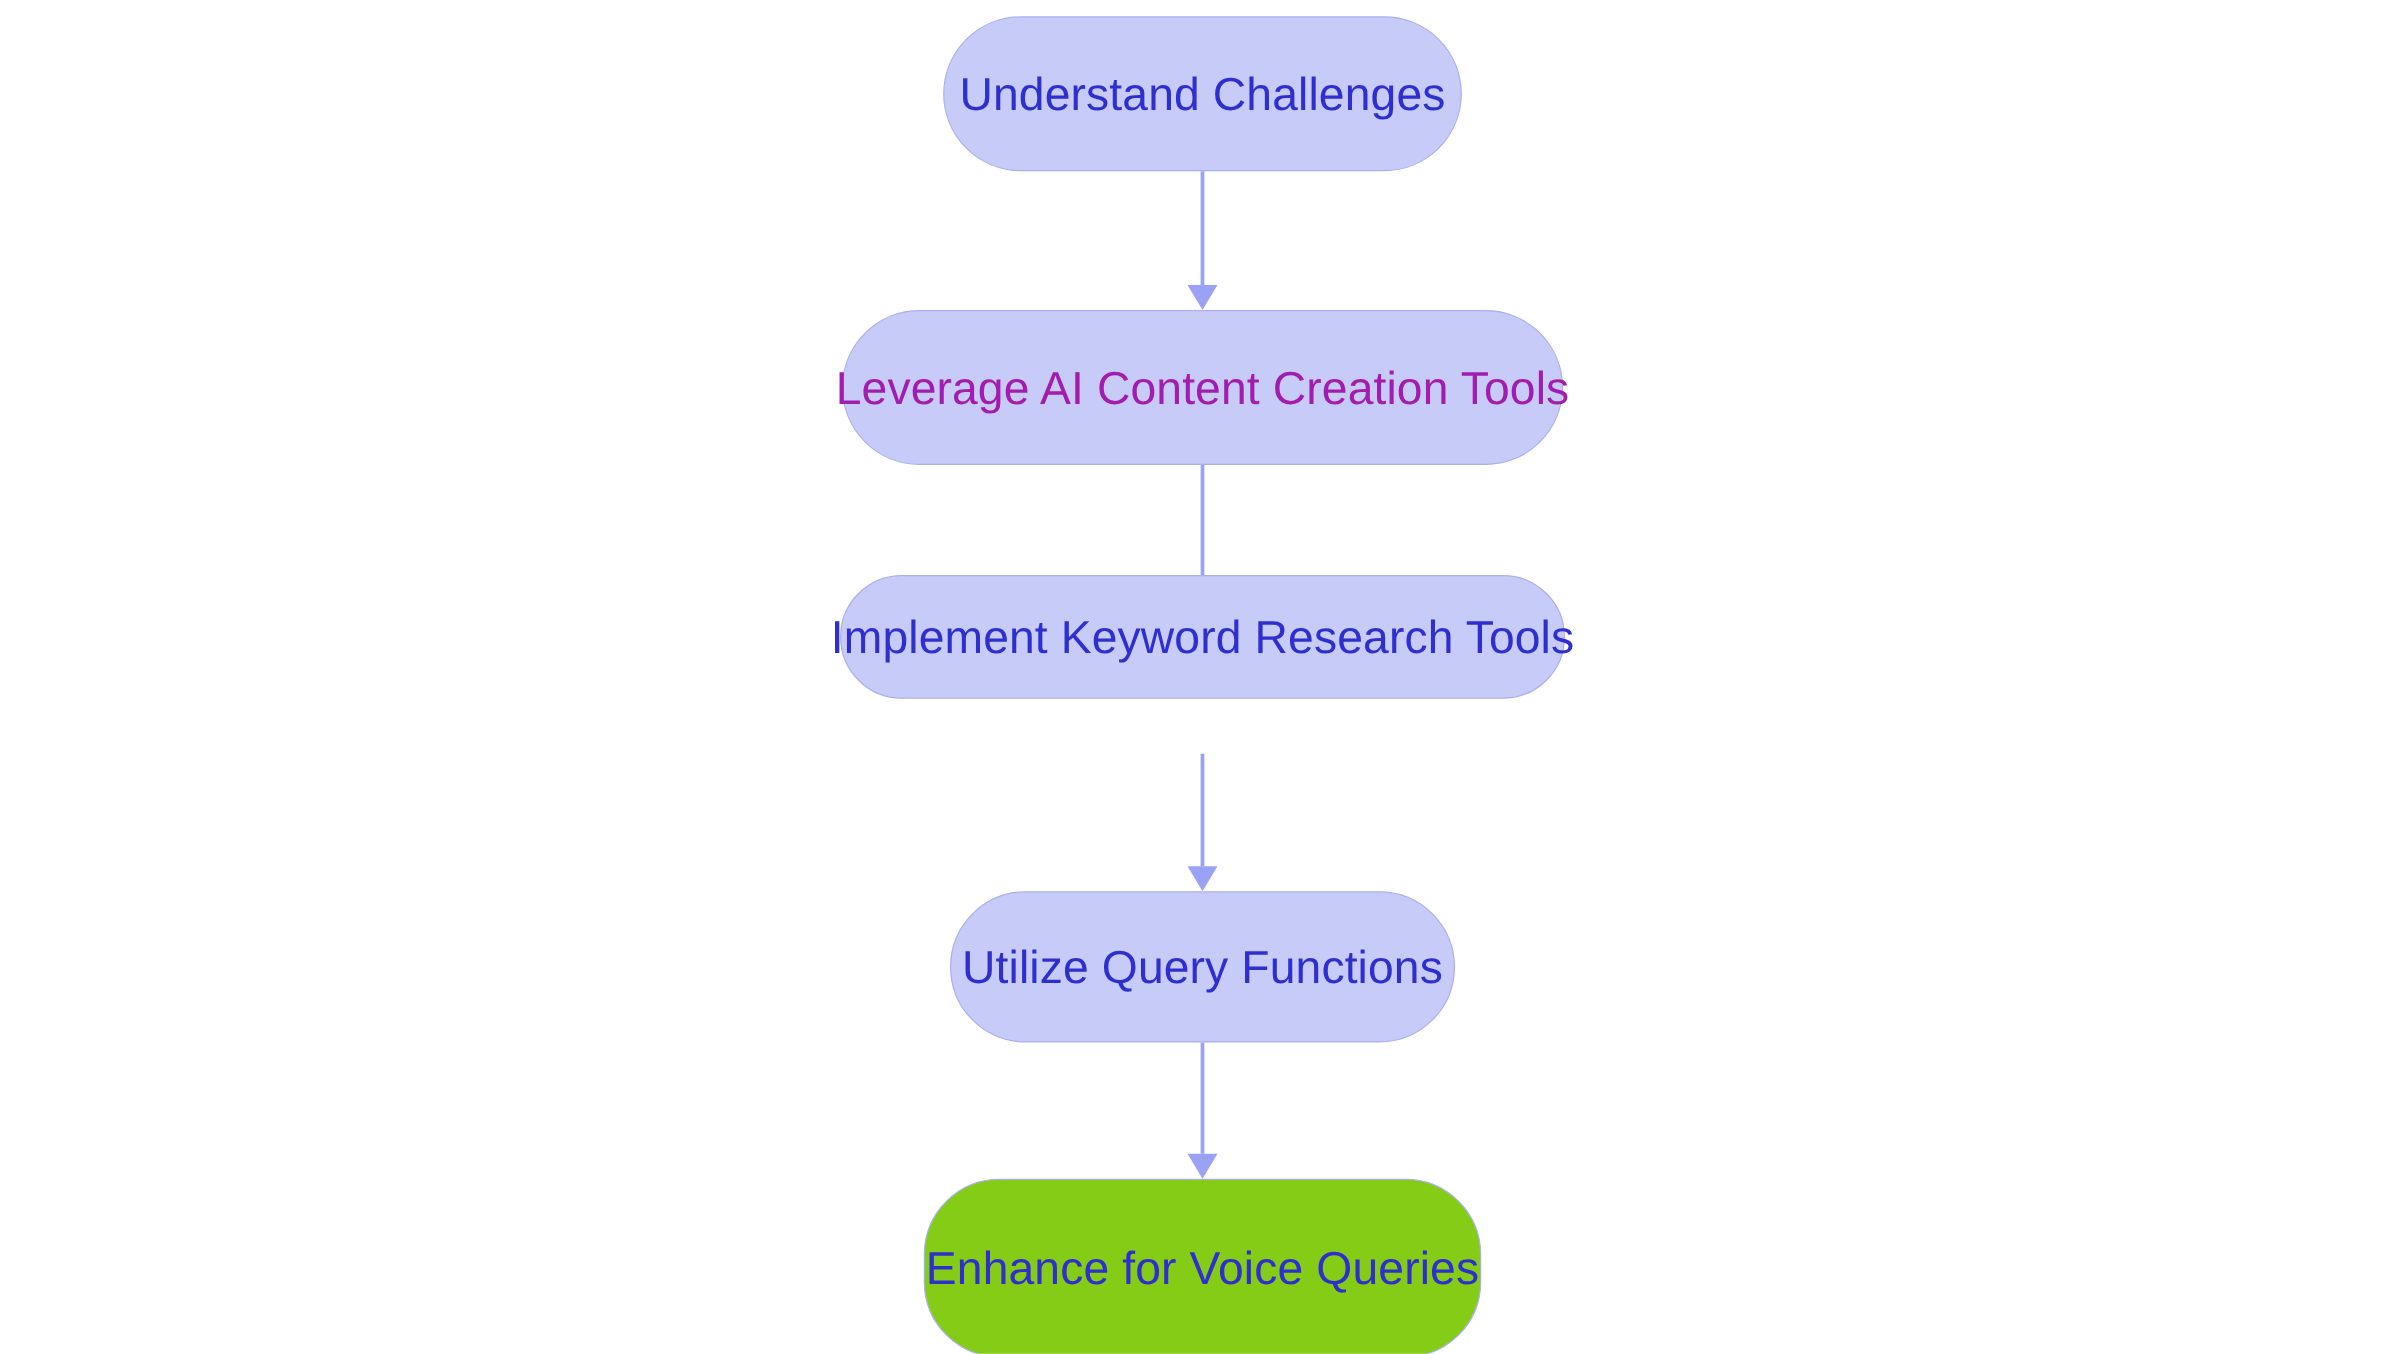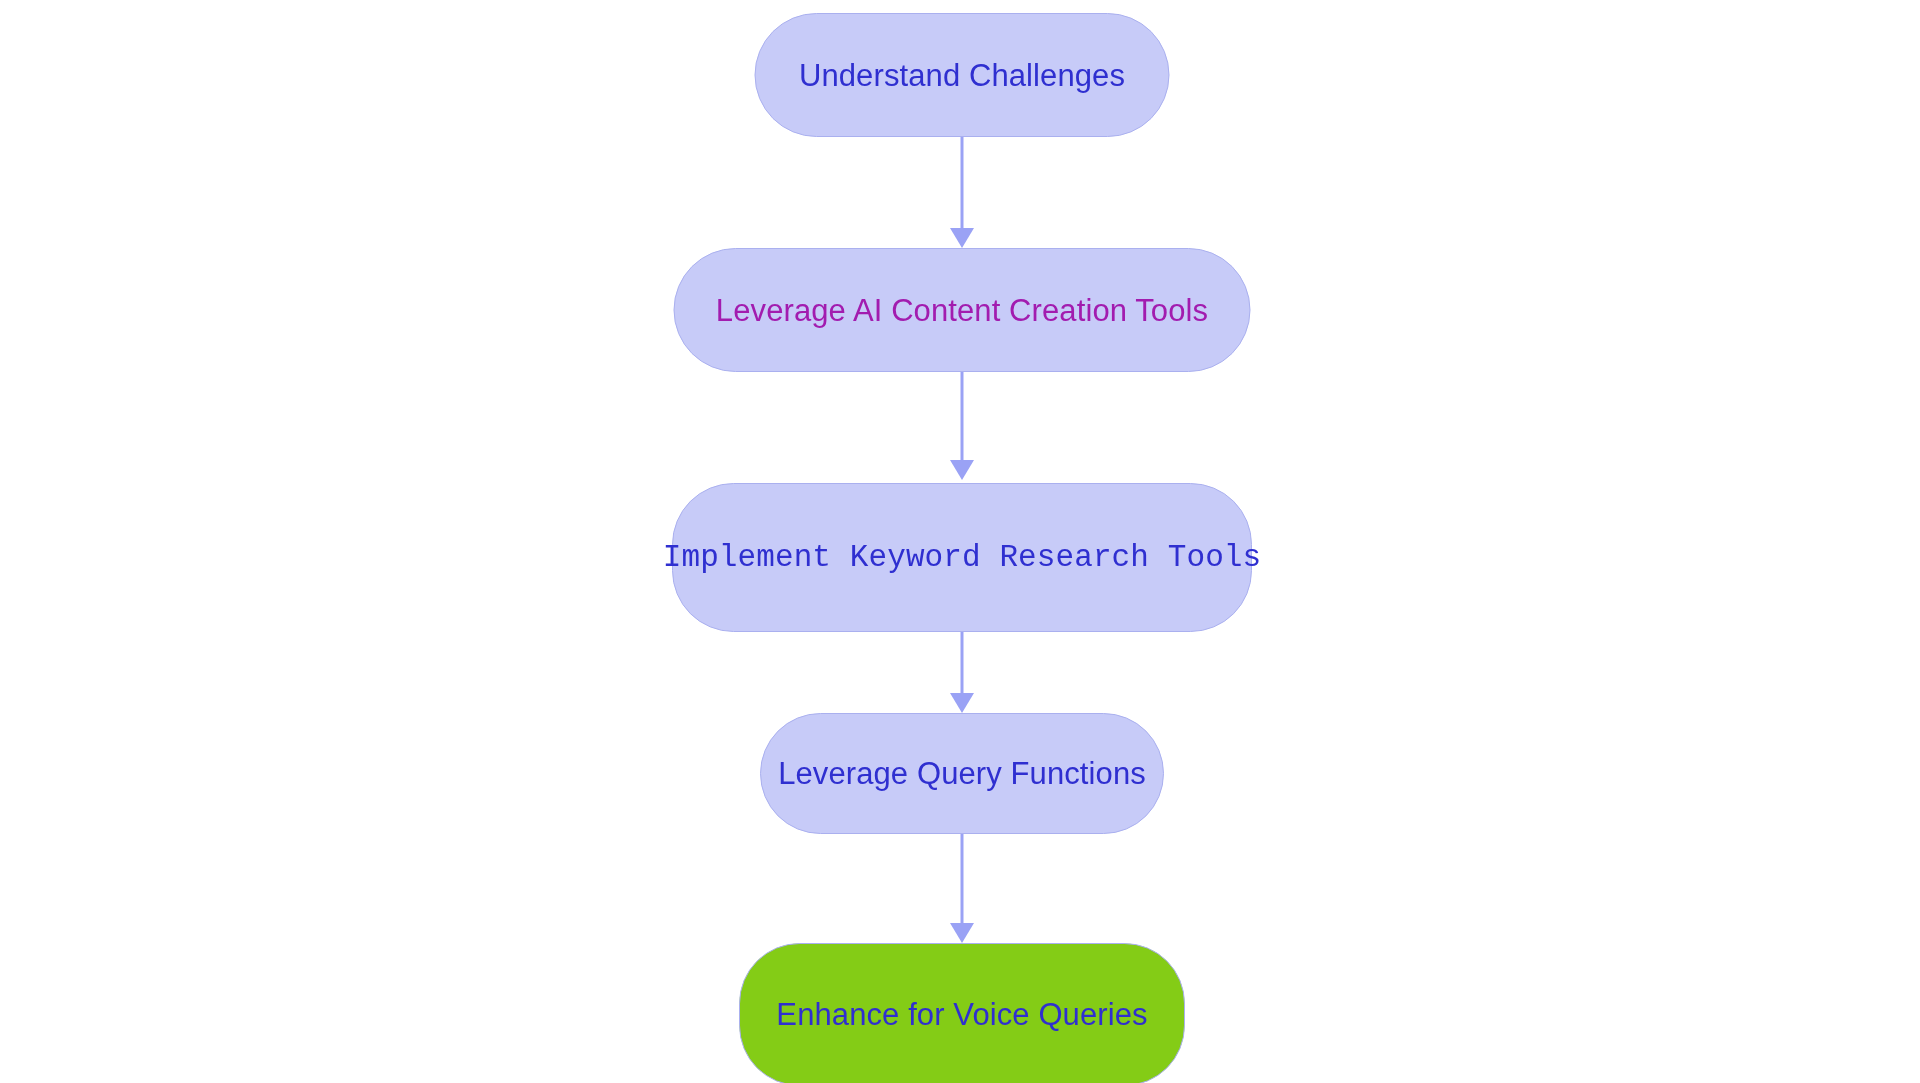--- a/index.html
+++ b/index.html
@@ -29,21 +29,21 @@
     align-items: center;
     justify-content: center;
     background: #c7cbf8;
     border: 1.5px solid #aab0ef;
     border-radius: 62px;
     transform: translateX(-50%);
   }
 
   .flow-node-label {
     color: #2f2fd0;
-    font-size: 31px;
+    font-size: 37px;
     font-weight: 400;
     line-height: 1;
     letter-spacing: 0.1px;
     white-space: nowrap;
     user-select: none;
   }
 
   .flow-connector {
     position: absolute;
     transform: translateX(-50%);
@@ -86,25 +86,25 @@
   </svg>
 
   <div class="flow-node" style="left: 962px; top: 13px; width: 415px; height: 124px; border-radius: 62px; background: rgb(199, 203, 248); border-color: rgb(170, 176, 239);">
     <span class="flow-node-label" style="color: rgb(47, 47, 208);">Understand Challenges</span>
   </div>
 
   <div class="flow-node" style="left: 962px; top: 248px; width: 577px; height: 124px; border-radius: 62px; background: rgb(199, 203, 248); border-color: rgb(170, 176, 239);">
     <span class="flow-node-label" style="color: #a21caf;">Leverage AI Content Creation Tools</span>
   </div>
 
-  <div class="flow-node" style="left: 962px; top: 483px; width: 580px; height: 149px; border-radius: 61.5px; background: rgb(199, 203, 248); border-color: rgb(170, 176, 239); font-family: Liberation Mono, monospace;">
+  <div class="flow-node" style="left: 962px; top: 460px; width: 580px; height: 99px; border-radius: 61.5px; background: rgb(199, 203, 248); border-color: rgb(170, 176, 239);">
     <span class="flow-node-label" style="color: rgb(47, 47, 208);">Implement Keyword Research Tools</span>
   </div>
 
   <div class="flow-node" style="left: 962px; top: 713px; width: 404px; height: 121px; border-radius: 60.5px; background: rgb(199, 203, 248); border-color: rgb(170, 176, 239);">
-    <span class="flow-node-label" style="color: rgb(47, 47, 208);">Leverage Query Functions</span>
+    <span class="flow-node-label" style="color: rgb(47, 47, 208);">Utilize Query Functions</span>
   </div>
 
   <div class="flow-node" style="left: 962px; top: 943px; width: 446px; height: 143px; border-radius: 60.5px; background: #84cc16; border-color: rgb(170, 176, 239);">
     <span class="flow-node-label" style="color: rgb(47, 47, 208);">Enhance for Voice Queries</span>
   </div>
 
 </div>
 
 </body></html>

